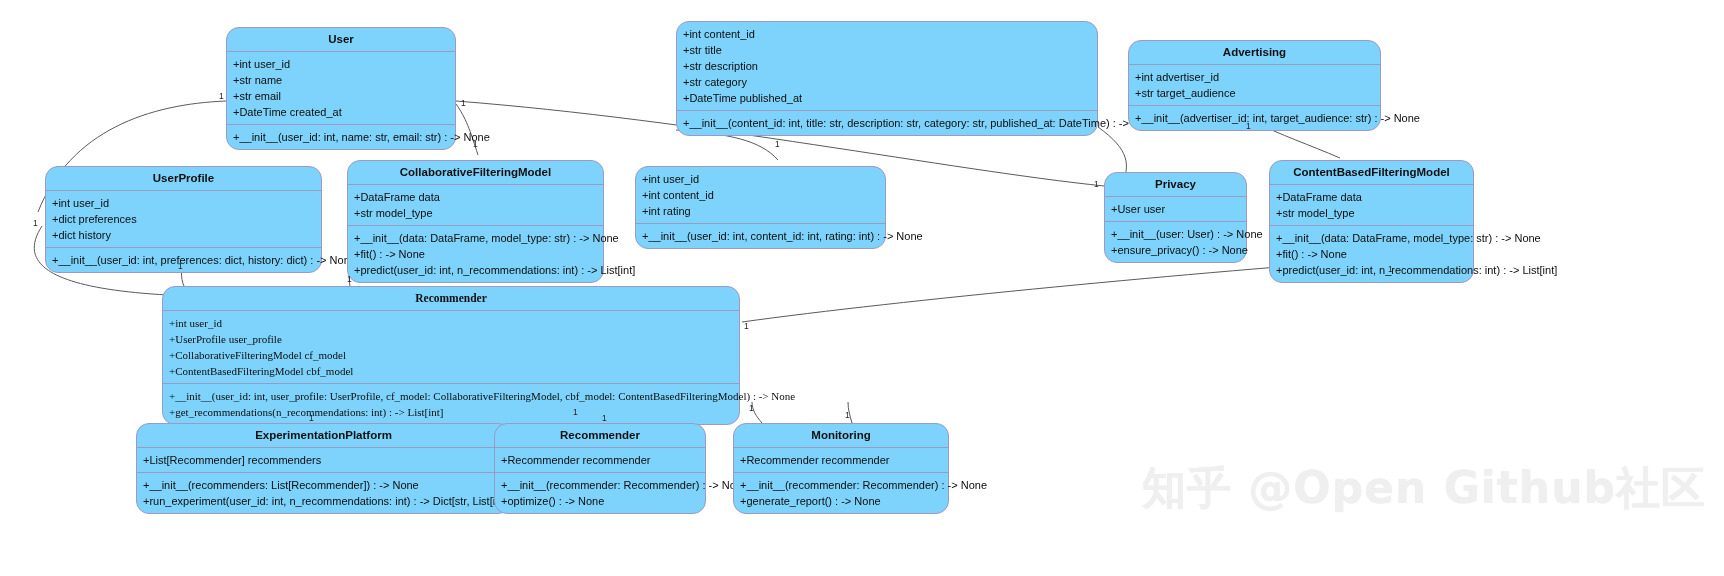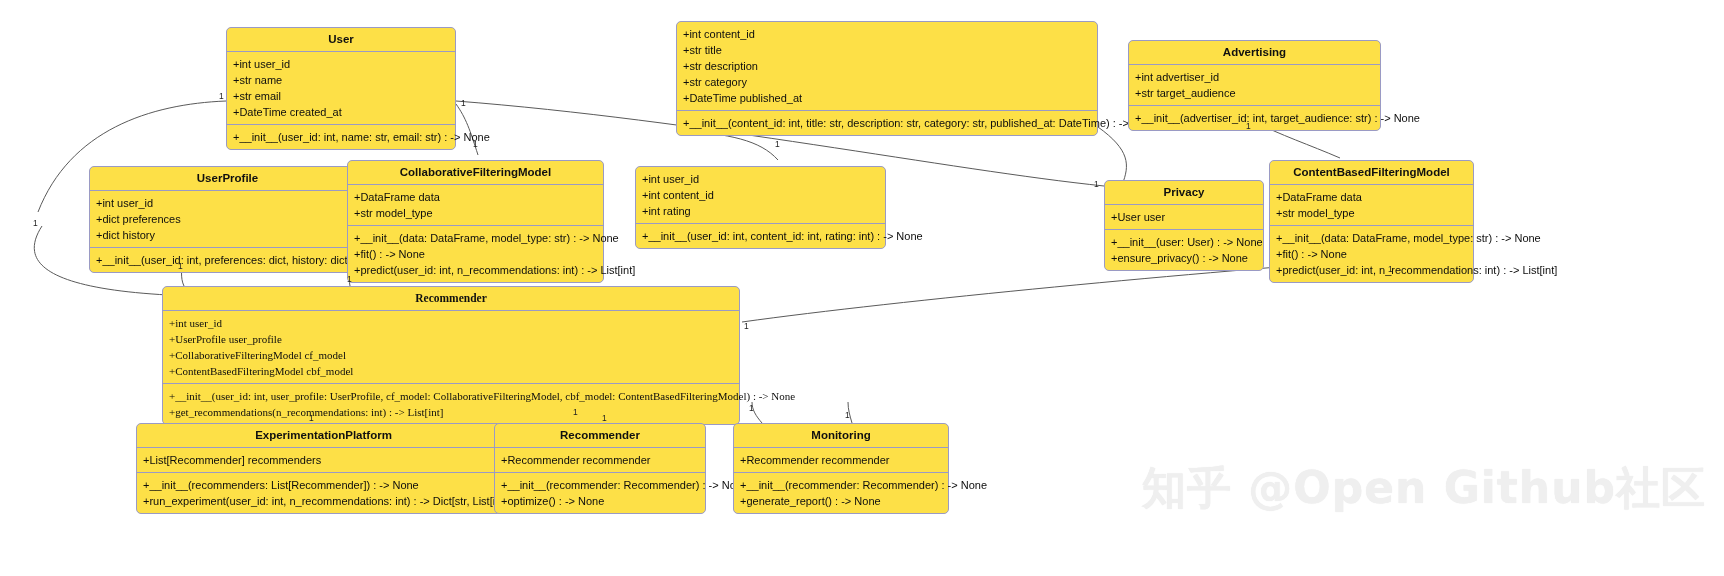--- a/index.html
+++ b/index.html
@@ -24,22 +24,22 @@
     left: 0;
     top: 0;
     width: 1724px;
     height: 576px;
     pointer-events: none;
   }
   .uml-class {
     position: absolute;
     box-sizing: border-box;
     border: 1px solid #9a9ac4;
-    background: #fde047;
-    border-radius: 5px;
+    background: #7dd3fc;
+    border-radius: 13px;
   }
   .uml-title {
     text-align: center;
     font-weight: bold;
     font-size: 11.5px;
     color: #101010;
     padding: 5px 4px 5px 4px;
     border-bottom: 1px solid #9a9ac4;
     letter-spacing: 0px;
     line-height: 13px;
@@ -128,21 +128,21 @@
       <div class="uml-class" style="left: 1128px; top: 40px; width: 253px;">
         <div class="uml-title">Advertising</div>
         <div class="uml-section attrs">
           <div class="uml-line">+int advertiser_id</div>
           <div class="uml-line">+str target_audience</div>
         </div>
         <div class="uml-section methods">
           <div class="uml-line">+__init__(advertiser_id: int, target_audience: str) : -&gt; None</div>
         </div>
       </div>
-      <div class="uml-class" style="left: 45px; top: 166px; width: 277px; margin-left: 44px;">
+      <div class="uml-class" style="left: 45px; top: 166px; width: 277px;">
         <div class="uml-title">UserProfile</div>
         <div class="uml-section attrs">
           <div class="uml-line">+int user_id</div>
           <div class="uml-line">+dict preferences</div>
           <div class="uml-line">+dict history</div>
         </div>
         <div class="uml-section methods">
           <div class="uml-line">+__init__(user_id: int, preferences: dict, history: dict) : -&gt; None</div>
         </div>
       </div>
@@ -161,21 +161,21 @@
       <div class="uml-class" style="left: 635px; top: 166px; width: 251px;">
         <div class="uml-section attrs">
           <div class="uml-line">+int user_id</div>
           <div class="uml-line">+int content_id</div>
           <div class="uml-line">+int rating</div>
         </div>
         <div class="uml-section methods">
           <div class="uml-line">+__init__(user_id: int, content_id: int, rating: int) : -&gt; None</div>
         </div>
       </div>
-      <div class="uml-class" style="left: 1104px; top: 180px; width: 160px;">
+      <div class="uml-class" style="left: 1104px; top: 172px; width: 143px;">
         <div class="uml-title">Privacy</div>
         <div class="uml-section attrs">
           <div class="uml-line">+User user</div>
         </div>
         <div class="uml-section methods">
           <div class="uml-line">+__init__(user: User) : -&gt; None</div>
           <div class="uml-line">+ensure_privacy() : -&gt; None</div>
         </div>
       </div>
       <div class="uml-class" style="left: 1269px; top: 160px; width: 205px;">

